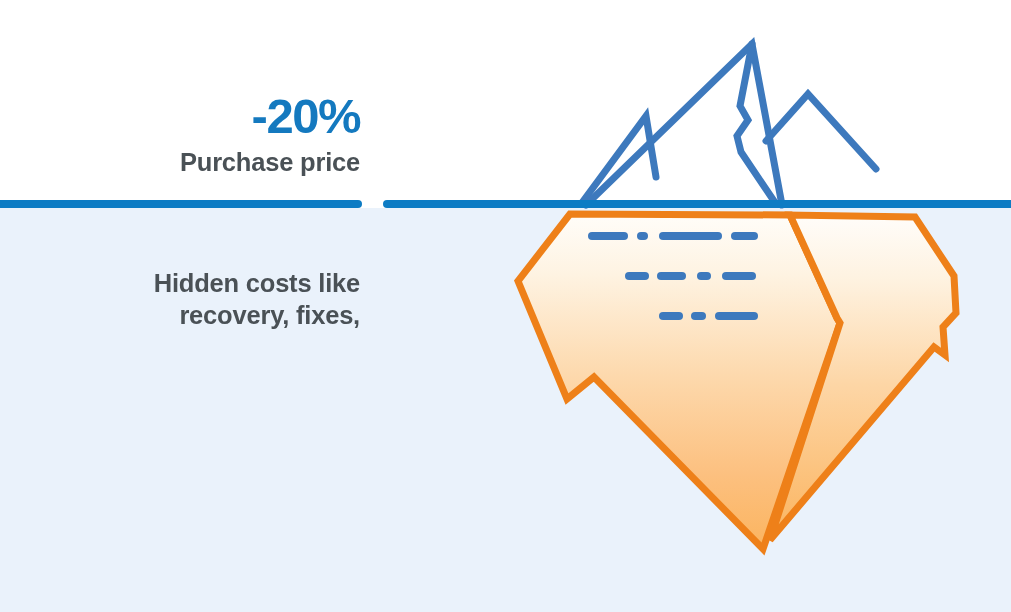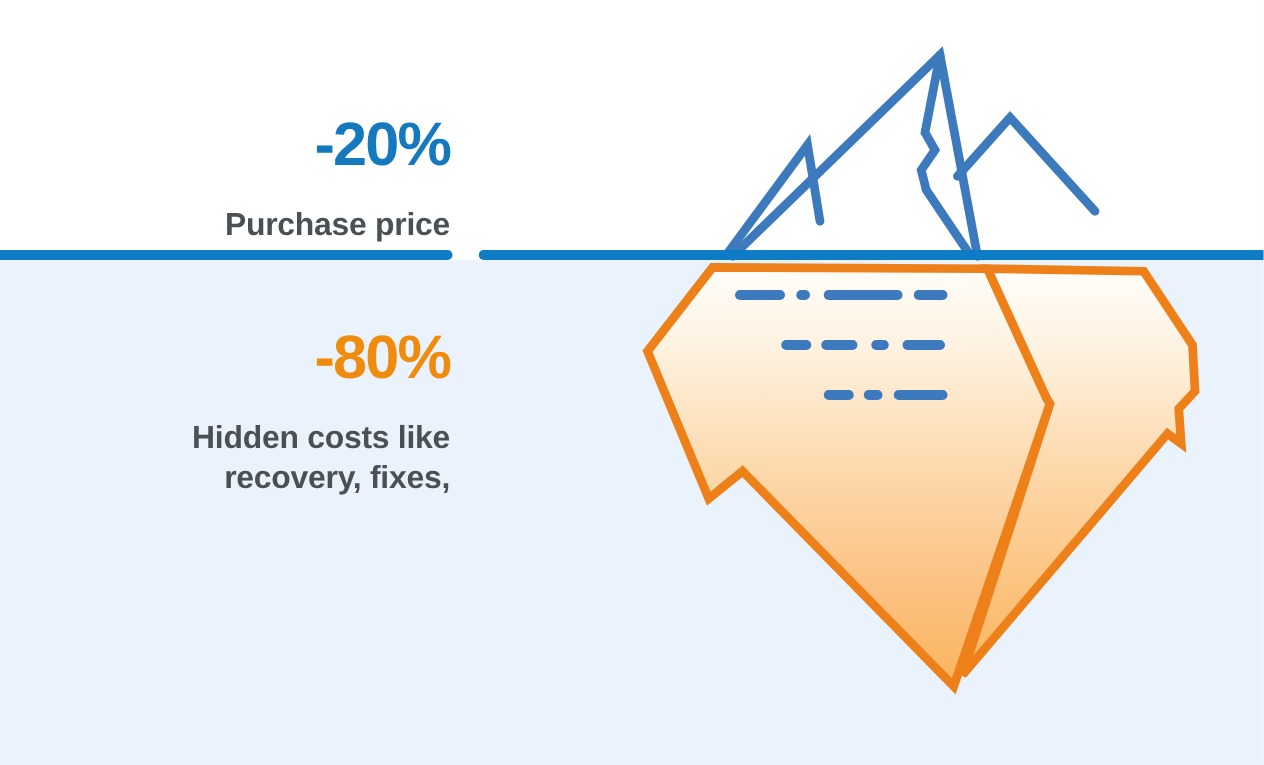--- a/index.html
+++ b/index.html
@@ -72,21 +72,21 @@
   }
   .pct-below {
     color: #ef8c0e;
   }
   .caption {
     display: block;
     font-size: 25.5px;
     font-weight: bold;
     color: #4a5156;
     line-height: 1.24;
-    margin-top: 24px;
+    margin-top: 6px;
     letter-spacing: -0.2px;
   }
 </style>
 </head>
 <body>
 
 <div id="infographic">
 
   <div class="band-air"></div>
   <div class="band-water"></div>
@@ -162,20 +162,19 @@
       <line x1="387" y1="204" x2="1011" y2="204"></line>
     </g>
   </svg>
 
   <div class="text-block" id="block-above">
     <span class="pct pct-above">-20%</span>
     <span class="caption">Purchase price</span>
   </div>
 
   <div class="text-block" id="block-below">
-    <span class="pct pct-below">-80%</span>
     <span class="caption">
       <span>Hidden costs like</span><br>
       <span>recovery, fixes,</span><br>
     </span>
   </div>
 
 </div>
 
 </body></html>

